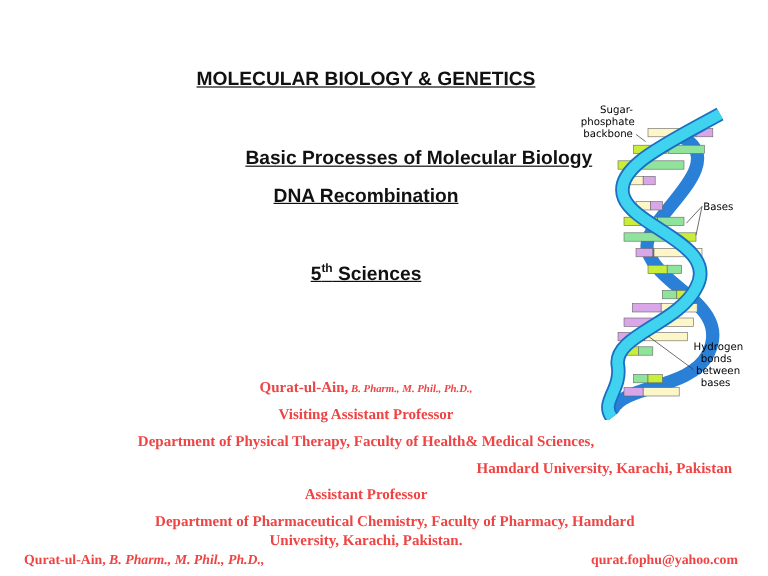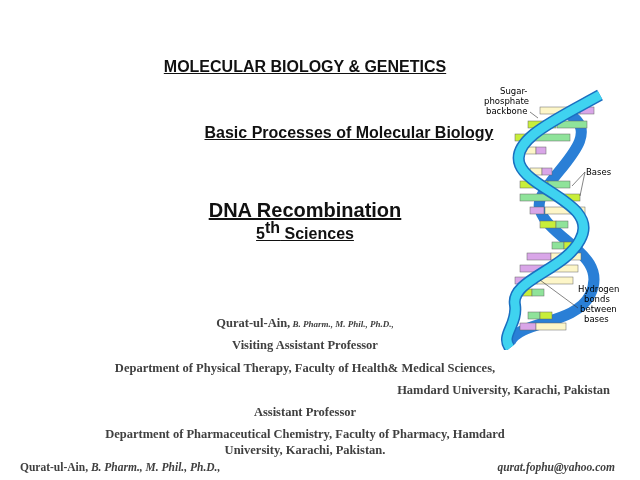--- a/index.html
+++ b/index.html
@@ -1,36 +1,36 @@
 <!DOCTYPE html>
 <html><head>
 <meta charset="utf-8">
 <style>
   html, body { margin: 0; padding: 0; }
   body { width: 640px; height: 480px; background: #ffffff; position: relative; overflow: hidden; }
   .sans { font-family: "Liberation Sans", sans-serif; font-weight: bold; color: #111; text-decoration: underline; }
-  .serif { font-family: "Liberation Serif", serif; font-weight: bold; color: #404040; }
+  .serif { font-family: "Liberation Serif", serif; font-weight: bold; color: #ef4444; }
   .abs { position: absolute; white-space: nowrap; }
   .center { left: 0; width: 610px; text-align: center; }
   #title { top: 58px; font-size: 16px; }
   #sub1 { top: 124px; font-size: 16px; padding-left: 44px; }
-  #sub2 { top: 155px; font-size: 20px; margin-top: 44px; }
+  #sub2 { top: 155px; font-size: 16px; }
   #lecture { top: 219px; font-size: 16px; }
-  #lecture sup { font-size: 16px; }
+  #lecture sup { font-size: 10px; }
   .auth { font-size: 12.5px; }
   .auth i { font-size: 9px; }
   #author { top: 316px; }
   #pos1 { top: 338px; }
   #dept1 { top: 361px; }
   #univ1 { top: 383px; text-align: right; }
   #pos2 { top: 405px; }
-  #dept2 { top: 427px; }
+  #dept2 { top: 427px; padding-left: 24px; }
   #univ2 { top: 443px; }
   #footer-left { top: 461px; left: 20px; font-size: 11.5px; }
-  #footer-right { top: 461px; right: 25px; font-size: 11.5px; font-style: italic; }
+  #footer-right { top: 461px; right: 25px; font-size: 11.5px; }
   #dna { position: absolute; left: 470px; top: 80px; width: 170px; height: 270px; }
   .lbl { font-family: "DejaVu Sans", sans-serif; font-size: 8.5px; color: #222; font-weight: normal; }
 </style>
 </head>
 <body>
 
 <div class="abs center sans" id="title">MOLECULAR BIOLOGY &amp; GENETICS</div>
 <div class="abs center sans" id="sub1">Basic Processes of Molecular Biology</div>
 <div class="abs center sans" id="sub2">DNA Recombination</div>
 <div class="abs center sans" id="lecture"><span>5</span><sup>th</sup><span> Sciences</span></div>

